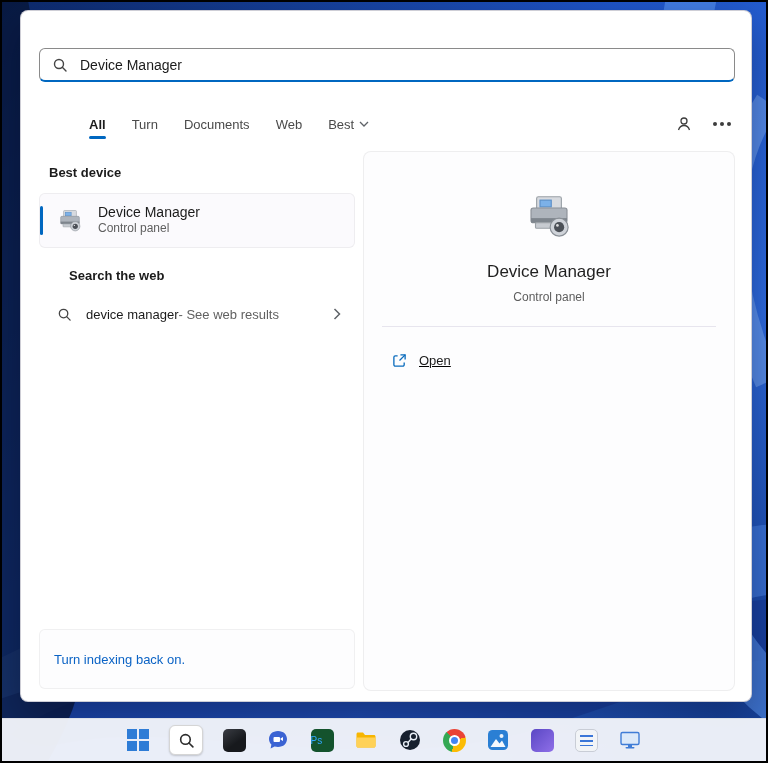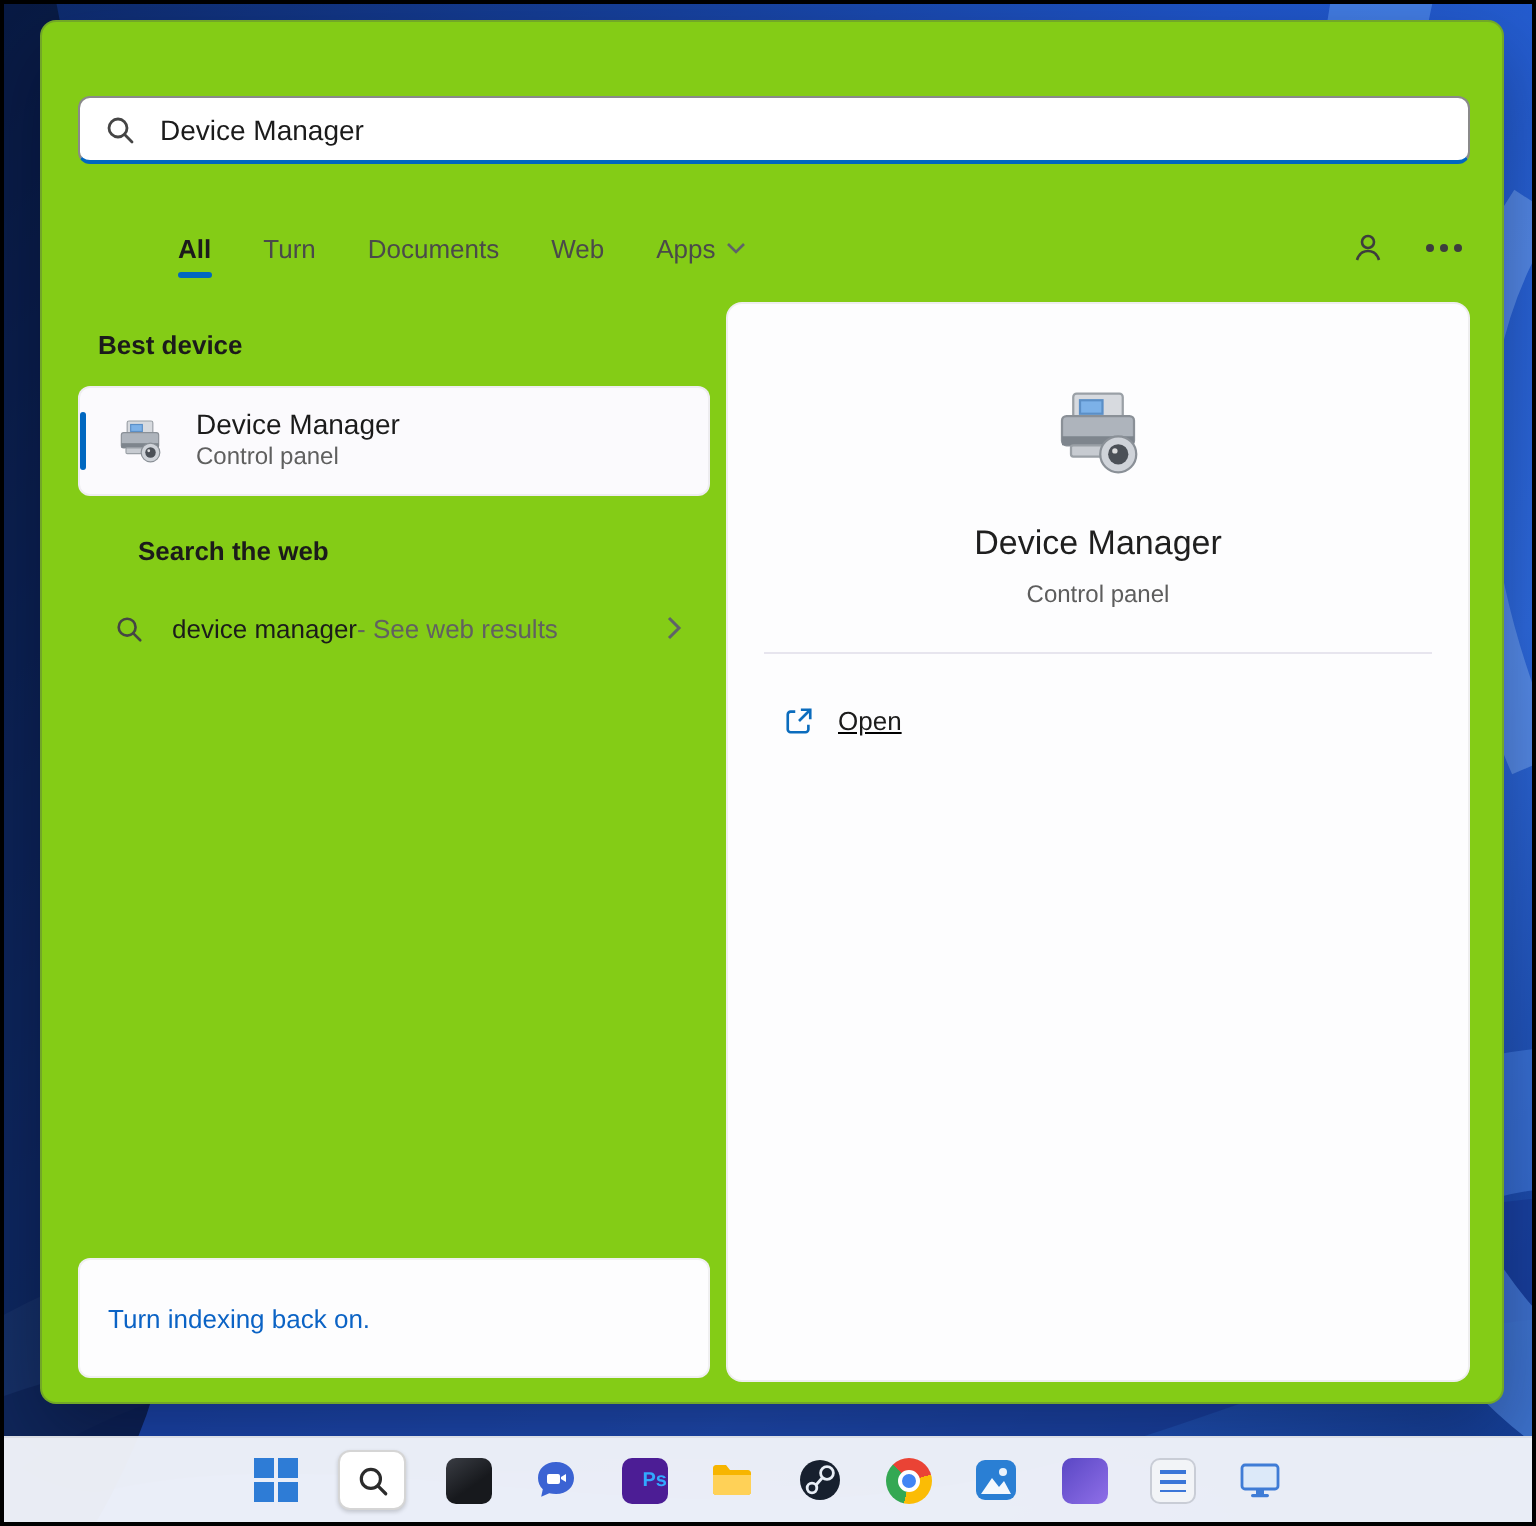--- a/index.html
+++ b/index.html
@@ -8,21 +8,21 @@
     position:relative; width:768px; height:763px; overflow:hidden;
     border:2px solid #000;
     font-family:"Liberation Sans","DejaVu Sans",sans-serif;
     background:#1b4fd8;
   }
   .wallpaper { position:absolute; inset:0; }
 
   
   .panel {
     position:absolute; left:18px; top:8px; width:732px; height:692px;
-    background:#84cc16; border-radius:8px;
+    background:#ffffff; border-radius:8px;
     border:1px solid rgba(60,60,90,.25);
     box-shadow:0 16px 40px rgba(0,0,20,.35);
   }
   .search-field {
     position:absolute; left:18px; top:37px; width:696px; height:34px;
     background:#fff; border:1px solid #8a8a8a; border-bottom:2px solid #0067c0;
     border-radius:6px; display:flex; align-items:center; padding:0 12px;
   }
   .search-field .s-icon { display:flex; margin-right:10px; }
   .search-field input {
@@ -117,23 +117,23 @@
     display:flex; align-items:center; justify-content:center; cursor:default;
   }
   .tb-active-box {
     width:34px; height:30px; background:#fff; border:1px solid #d5d5d5;
     border-radius:6px; box-shadow:0 1px 2px rgba(0,0,0,.18);
     display:flex; align-items:center; justify-content:center;
   }
   .win-grid { display:grid; grid-template-columns:10px 10px; grid-template-rows:10px 10px; gap:2px; }
   .win-grid span { background:#2e7cd6; }
   .ps-icon {
-    width:23px; height:23px; border-radius:5px; background:#4c1d95;
-    color:#31a8ff; font-size:10px; font-weight:700;
-    display:flex; align-items:center; justify-content:flex-end;
+    width:23px; height:23px; border-radius:5px; background:#14532d;
+    color:#31a8ff; font-size:10px; font-weight:400;
+    display:flex; align-items:center; justify-content:flex-start;
   }
   .dark-app { width:23px; height:23px; border-radius:5px;
     background:linear-gradient(145deg,#3a3d44 0%,#17191d 60%); }
   .media-app { width:23px; height:23px; border-radius:5px;
     background:linear-gradient(135deg,#5a47c4,#8f6fe8); }
   .light-app { width:23px; height:23px; border-radius:5px; background:#f2f4f7;
     border:1px solid #c9cdd6; display:flex; align-items:center; justify-content:center; }
   .light-app span { width:13px; height:11px;
     background:repeating-linear-gradient(#3b76d8 0 2px, transparent 2px 5px); }
   .chrome-icon { width:23px; height:23px; border-radius:50%;
@@ -184,21 +184,21 @@
       <div class="tab">
         <span>Turn</span>
       </div>
       <div class="tab">
         <span>Documents</span>
       </div>
       <div class="tab">
         <span>Web</span>
       </div>
       <div class="tab">
-        <span>Apps</span>
+        <span>Best</span>
         <span style="display:flex;">
           <svg width="10" height="6" viewBox="0 0 10 6">
             <polyline points="1,1 5,5 9,1" fill="none" stroke="#5f6368" stroke-width="1.3"></polyline>
           </svg>
         </span>
       </div>
       <div class="tab-actions">
         <span style="display:flex;">
           <svg width="18" height="18" viewBox="0 0 18 18" fill="none" stroke="#3d3d3d" stroke-width="1.3">
             <circle cx="9" cy="6" r="3"></circle>

